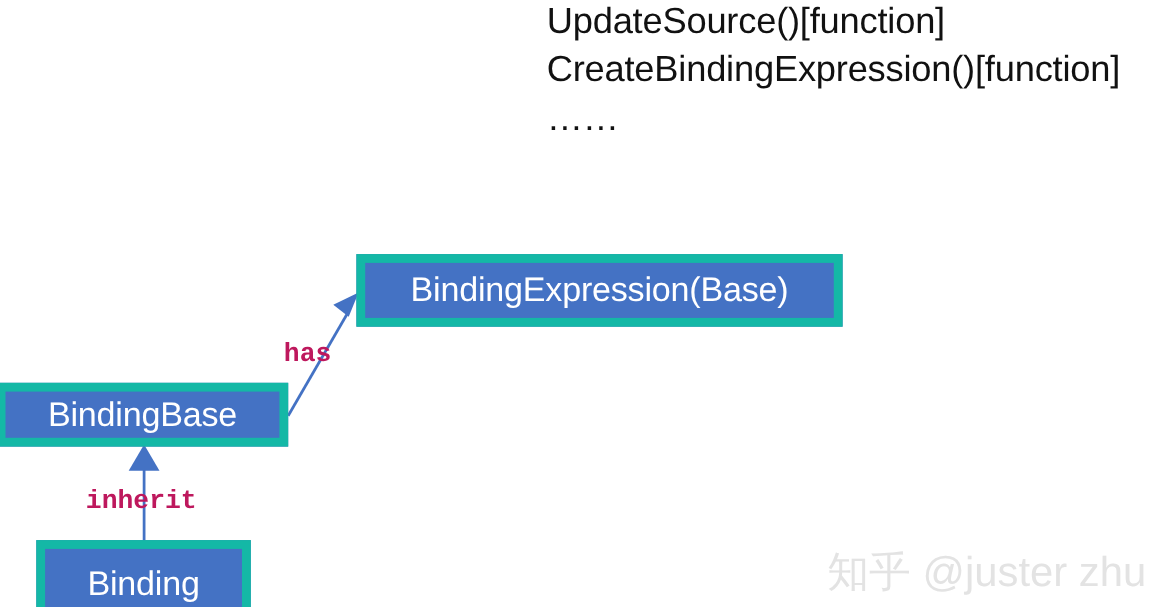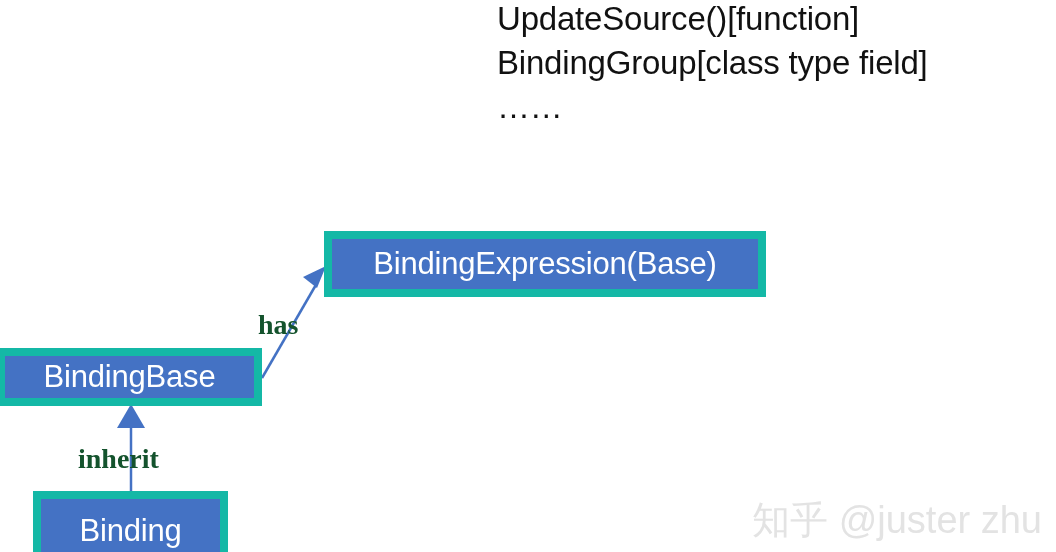--- a/index.html
+++ b/index.html
@@ -76,24 +76,24 @@
     left: 0;
     top: 0;
     width: 1056px;
     height: 552px;
     pointer-events: none;
   }
 
   
   .edge-label {
     position: absolute;
-    color: #14532d;
+    color: #be185d;
     font-weight: bold;
-    font-size: 28px;
-    font-family: Liberation Serif, serif;
+    font-size: 24px;
+    font-family: Liberation Mono, monospace;
     white-space: nowrap;
   }
   #label-has {
     left: 258px;
     top: 309px;
   }
   #label-inherit {
     left: 78px;
     top: 443px;
   }
@@ -110,21 +110,21 @@
     user-select: none;
   }
 </style>
 </head>
 <body>
 
 <div id="canvas">
 
   <div class="member-list">
     <span class="member-line">UpdateSource()[function]</span>
-    <span class="member-line">BindingGroup[class type field]</span>
+    <span class="member-line">CreateBindingExpression()[function]</span>
     <span class="member-line">……</span>
   </div>
 
   <svg id="connectors" viewBox="0 0 1056 552" width="1056" height="552" xmlns="http://www.w3.org/2000/svg">
 
     <g>
       <line x1="262" y1="378" x2="317" y2="283" stroke="#4472C4" stroke-width="2.5"></line>
       <polygon points="326,266 303,277 317,288" fill="#4472C4"></polygon>
     </g>
 

